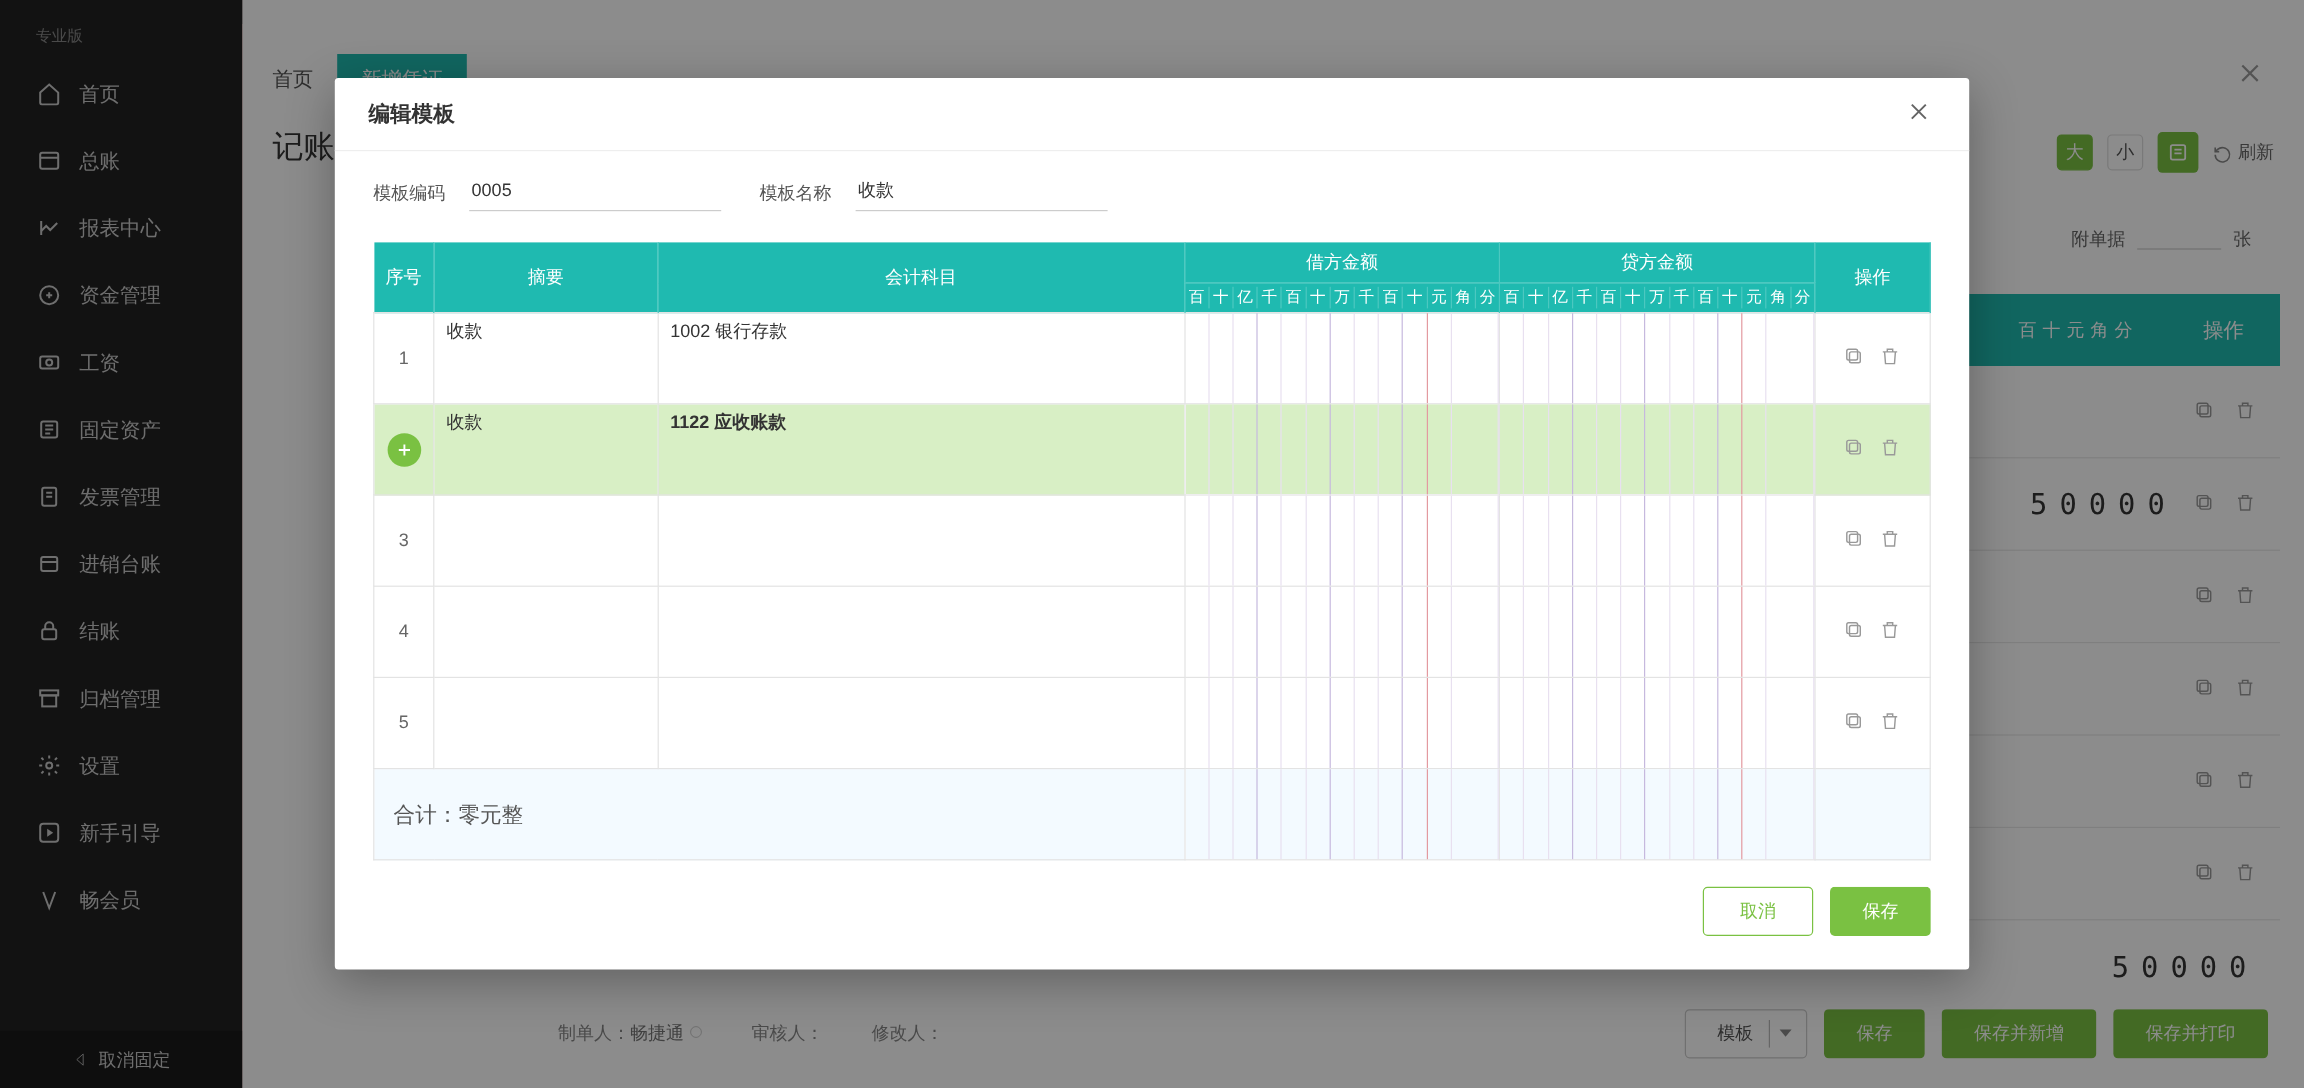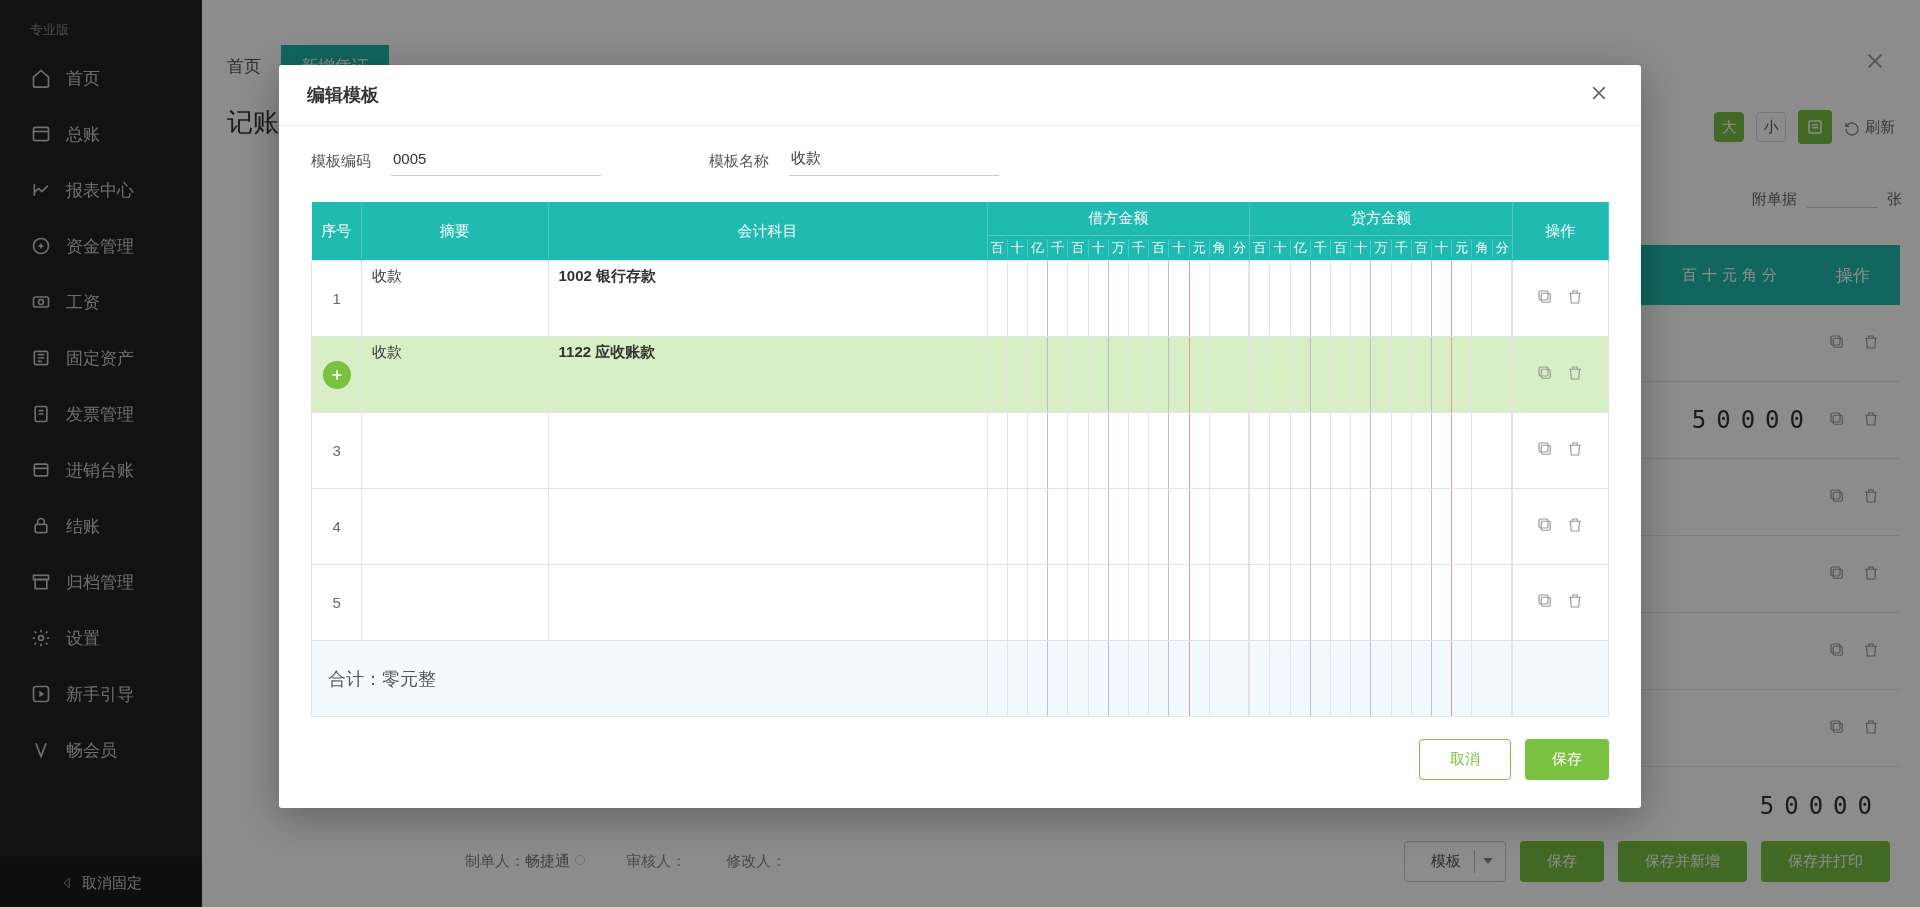--- a/index.html
+++ b/index.html
@@ -18,21 +18,21 @@
 
 .main { flex: 1; position: relative; background: #fff; }
 .breadcrumb { position: absolute; top: 45px; left: 25px; display: flex; align-items: center; gap: 20px; font-size: 17px; color: #555; }
 .breadcrumb .active-tab { background: #1fbab0; color: #fff; padding: 10px 20px; }
 .page-title { position: absolute; top: 105px; left: 25px; font-size: 26px; color: #333; }
 .page-tools { position: absolute; top: 110px; right: 25px; display: flex; gap: 12px; align-items: center; font-size: 15px; color: #555; }
 .size-btn { width: 30px; height: 30px; border: 1px solid #ddd; border-radius: 4px; display: flex; align-items: center; justify-content: center; }
 .size-big { background: #7ac142; color: #fff; border-color: #7ac142; }
 .ico-btn { width: 34px; height: 34px; border-radius: 4px; background: #7ac142; display: flex; align-items: center; justify-content: center; }
 .refresh-link { display: flex; align-items: flex-end; gap: 5px; cursor: pointer; color: #666; }
-.attach-row { position: absolute; top: 190px; right: 18px; font-size: 15px; color: #666; display: flex; gap: 10px; align-items: center; }
+.attach-row { position: absolute; top: 190px; right: 44px; font-size: 15px; color: #666; display: flex; gap: 10px; align-items: center; }
 .back-table { position: absolute; left: 263px; top: 245px; right: 20px; }
 .back-head { background: #1fbab0; color: #fff; height: 60px; display: flex; align-items: center; justify-content: flex-end; padding-right: 30px; gap: 60px; font-size: 17px; }
 .back-digits { display: flex; gap: 6px; font-size: 15px; }
 .back-digits span { display: inline-block; width: 14px; text-align: center; }
 .back-rows { background: #fff; }
 .back-row { height: 77px; border-bottom: 1px solid #e8e8e8; display: flex; align-items: center; justify-content: flex-end; padding-right: 18px; gap: 14px; color: #333; }
 .back-row .val { font-family: monospace; letter-spacing: 10px; font-size: 24px; color: #333; width: 150px; text-align: right; }
 .icon-sm { width: 20px; height: 20px; }
 .icon-sm svg { stroke: #999; fill: none; stroke-width: 1.6; }
 
@@ -47,21 +47,21 @@
 .btn-split::after { content:""; position:absolute; right:30px; top:8px; bottom:8px; width:1px; background:#bbb; }
 .chev { width: 0; height: 0; border-left: 5px solid transparent; border-right:5px solid transparent; border-top:6px solid #888; position:absolute; right:12px; top:16px; }
 
 
 .overlay { position: absolute; inset: 0; background: rgba(0,0,0,0.45); display: flex; align-items: flex-start; justify-content: center; }
 .dialog { width: 1362px; background: #fff; margin-top: 65px; border-radius: 3px; box-shadow: 0 10px 40px rgba(0,0,0,.3); display: flex; flex-direction: column; }
 .dlg-head { padding: 18px 28px; font-size: 18px; color: #333; font-weight: 600; display: flex; align-items: center; border-bottom: 1px solid #eee; }
 .dlg-head .close { margin-left: auto; width: 24px; height: 24px; cursor: pointer; position: relative; }
 .dlg-head .close svg { stroke: #666; stroke-width: 2; }
 .dlg-body { padding: 20px 32px 0 32px; }
-.form-row { display: flex; gap: 108px; margin-bottom: 26px; font-size: 15px; color: #555; }
+.form-row { display: flex; gap: 32px; margin-bottom: 26px; font-size: 15px; color: #555; }
 .form-field { display: flex; align-items: center; gap: 20px; }
 .form-field .in { min-width: 210px; border: none; border-bottom: 1px solid #ccc; padding: 4px 2px 8px 2px; font-size: 15px; color: #333; background: transparent; }
 
 
 .tpl-table { width: 100%; border-collapse: collapse; font-size: 15px; color: #333; table-layout: fixed; }
 .tpl-table th { background: #1fbab0; color: #fff; font-weight: 500; border-right: 1px solid #4cc8c0; padding: 7px 4px; }
 .tpl-table th.th-top { border-bottom: 1px solid #4cc8c0; }
 .tpl-table .col-seq { width: 50px; }
 .tpl-table .col-abs { width: 186px; }
 .tpl-table .col-acct { width: 438px; }
@@ -470,21 +470,21 @@
                     <b>角</b>
                     <b>分</b>
                   </div>
                 </th>
             </tr>
           </thead>
           <tbody id="tpl-rows">
               <tr>
                 <td class="seq">1</td>
                 <td>收款</td>
-                <td style="font-weight:700;margin-left:40px;">1002 银行存款</td>
+                <td style="font-weight:400;margin-left:40px;">1002 银行存款</td>
                 <td class="amt-cell">
                   <div class="digit-grid">
                     <i></i>
                     <i></i>
                     <i></i>
                     <i></i>
                     <i></i>
                     <i></i>
                     <i></i>
                     <i></i>

